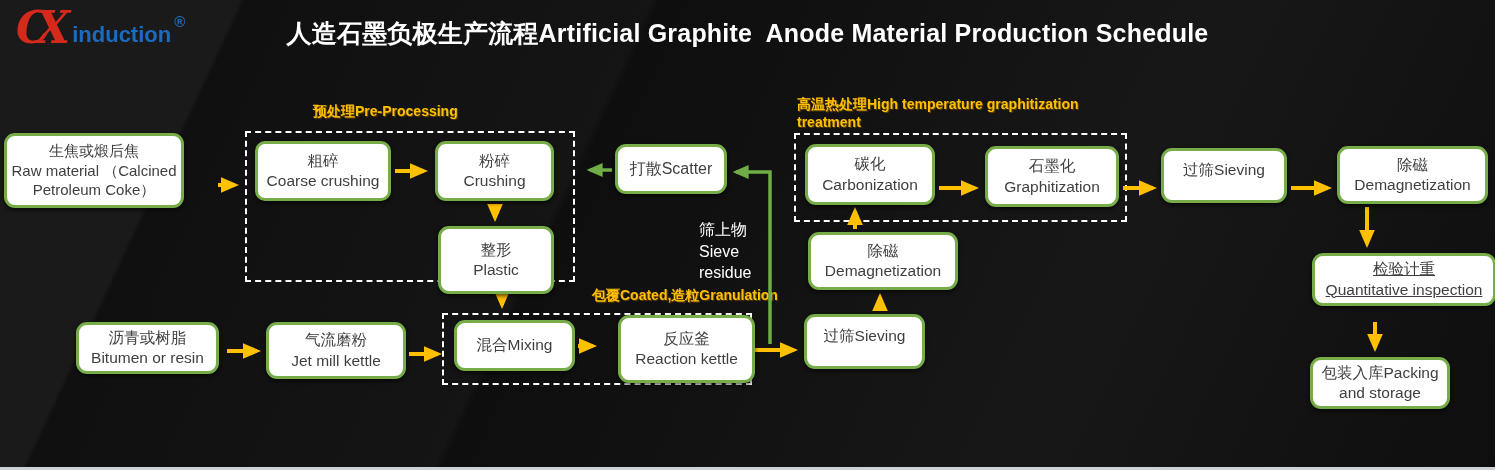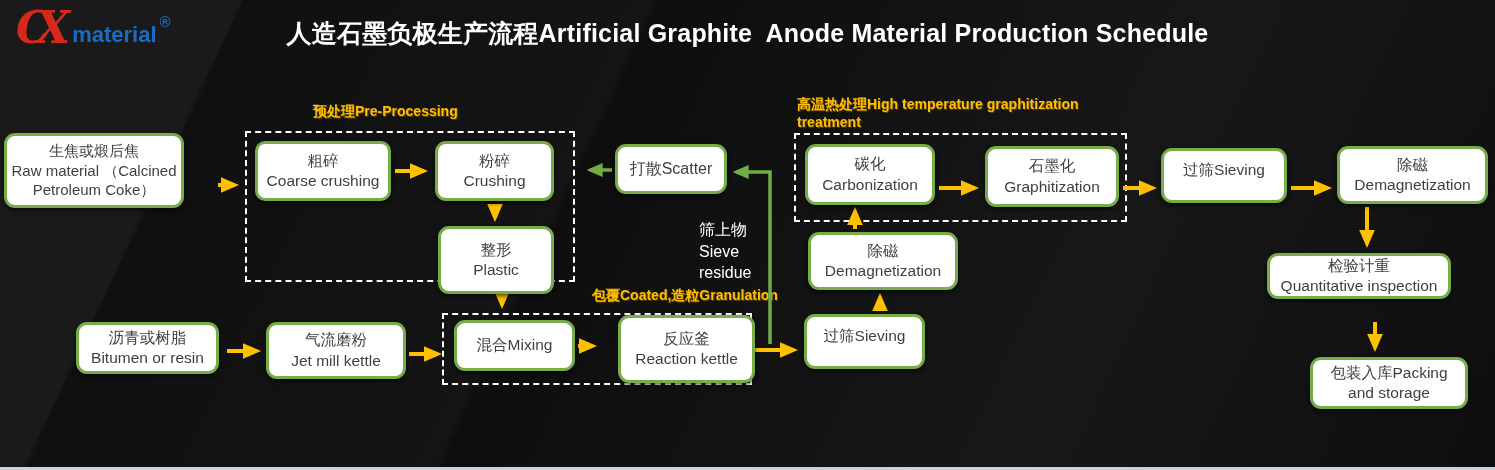--- a/index.html
+++ b/index.html
@@ -42,22 +42,22 @@
   
   .n-raw{left:4px;top:133px;width:180px;height:75px;font-size:15px;}
   .n-coarse{left:255px;top:141px;width:136px;height:60px;border-radius:10px;}
   .n-crush{left:435px;top:141px;width:119px;height:60px;}
   .n-plastic{left:438px;top:226px;width:116px;height:68px;}
   .n-scatter{left:615px;top:144px;width:112px;height:50px;font-size:16px;}
   .n-carb{left:805px;top:144px;width:130px;height:61px;}
   .n-graph{left:985px;top:146px;width:134px;height:61px;}
   .n-sievt{left:1161px;top:148px;width:126px;height:55px;}
   .n-demagt{left:1337px;top:146px;width:151px;height:58px;}
-  .n-insp{left:1267px;top:253px;width:184px;height:46px;}
-  .n-pack{left:1310px;top:357px;width:158px;height:52px;}
+  .n-insp{left:1312px;top:253px;width:184px;height:53px;text-decoration:underline;}
+  .n-pack{left:1310px;top:357px;width:140px;height:52px;}
   .n-demagm{left:808px;top:232px;width:150px;height:58px;}
   .n-sievm{left:804px;top:314px;width:121px;height:55px;}
   .n-bitum{left:76px;top:322px;width:143px;height:52px;}
   .n-jet{left:266px;top:322px;width:140px;height:57px;}
   .n-mix{left:454px;top:320px;width:121px;height:51px;}
   .n-kettle{left:599px;top:315px;width:137px;height:68px;margin-left:19px;}
 
   
   .g-pre{left:245px;top:131px;width:330px;height:151px;}
   .g-hot{left:794px;top:133px;width:333px;height:89px;}
@@ -67,21 +67,21 @@
   .l-gran{left:552px;top:287px;margin-left:40px;}
   .a-sieve{left:699px;top:219px;}
 </style>
 </head>
 <body>
 
 <div class="canvas">
 
   <div class="logo">
     <span class="cx">CX</span>
-    <span class="brand">material</span>
+    <span class="brand">induction</span>
     <span class="reg">®</span>
   </div>
 
   <div class="title">人造石墨负极生产流程Artificial Graphite  Anode Material Production Schedule</div>
 
   <div class="group g-pre"></div>
   <div class="group g-hot"></div>
   <div class="group g-gran"></div>
 
   <div class="grp-label l-pre">预处理Pre-Processing</div>

